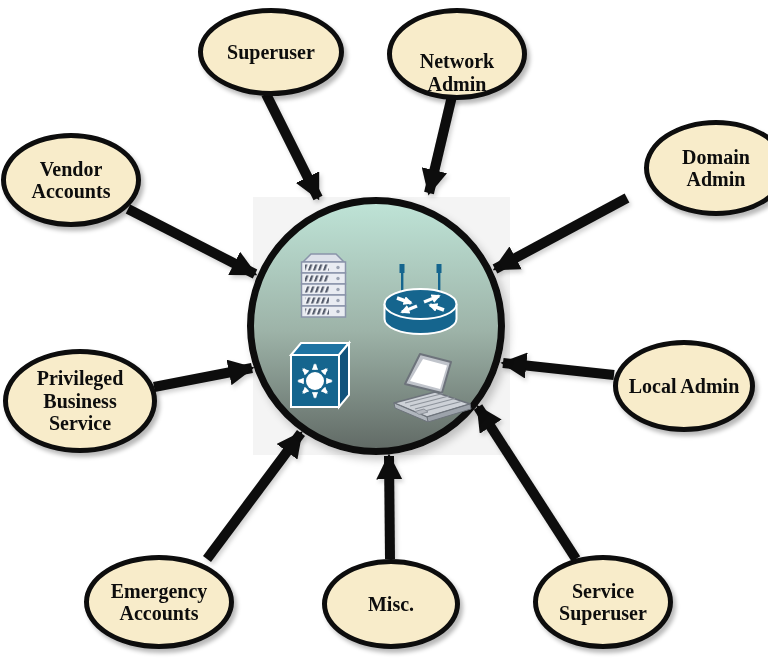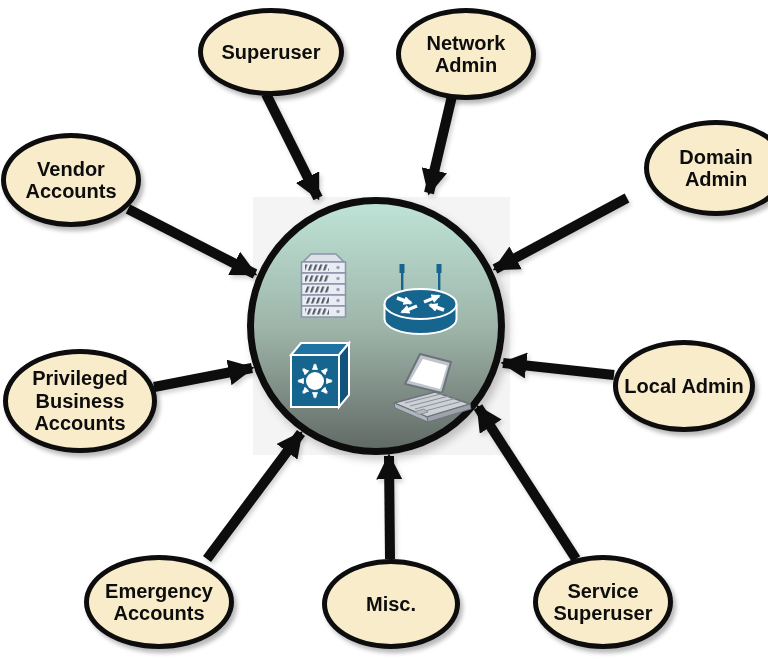--- a/index.html
+++ b/index.html
@@ -1,18 +1,18 @@
 <!DOCTYPE html>
 <html><head>
 <meta charset="utf-8">
 <style>
   html,body { margin:0; padding:0; background:#ffffff; }
   .stage {
     position:relative; width:768px; height:663px; background:#ffffff;
-    font-family:Liberation Sans, sans-serif; overflow:hidden;border-radius:26px;
+    font-family:Liberation Serif, serif; overflow:hidden;border-radius:26px;
   }
   .backplate {
     position:absolute; left:253px; top:197px; width:257px; height:258px;
     background:#f4f4f4;
   }
   svg.arrows {
     position:absolute; left:0; top:0;
     filter:drop-shadow(2px 3px 2px rgba(0,0,0,0.18));
   }
   .hub {
@@ -150,21 +150,21 @@
       <line x1="22" y1="56" x2="62" y2="45.5"></line>
       <line x1="28" y1="59" x2="68" y2="48.5"></line>
     </g>
     <polygon points="22,58.5 31,56 35,59 26,61.5" fill="#b4b8bf" stroke="#8d939b" stroke-width="1"></polygon>
   </svg>
 
   <div class="node" style="left:198px; top:8px;   width:146px; height:88px;">
     <span class="node-label">Superuser</span>
   </div>
 
-  <div class="node" style="left:396px; top:8px;   width:140px; height:92px;">
+  <div class="node" style="left:387px; top:8px;   width:140px; height:92px;align-items:flex-end;">
     <span class="node-label">Network
 Admin</span>
   </div>
 
   <div class="node" style="left:644px; top:120px; width:144px; height:96px;justify-content:center;">
     <span class="node-label">Domain
 Admin</span>
   </div>
 
   <div class="node" style="left:1px;   top:133px; width:140px; height:94px;">
@@ -172,21 +172,21 @@
 Accounts</span>
   </div>
 
   <div class="node" style="left:613px; top:340px; width:142px; height:92px;">
     <span class="node-label">Local Admin</span>
   </div>
 
   <div class="node" style="left:3px;   top:349px; width:154px; height:104px;">
     <span class="node-label">Privileged
 Business
-Accounts</span>
+Service</span>
   </div>
 
   <div class="node" style="left:84px; top:555px; width:150px; height:94px;">
     <span class="node-label">Emergency
 Accounts</span>
   </div>
 
   <div class="node" style="left:322px; top:559px; width:138px; height:90px;">
     <span class="node-label">Misc.</span>
   </div>

